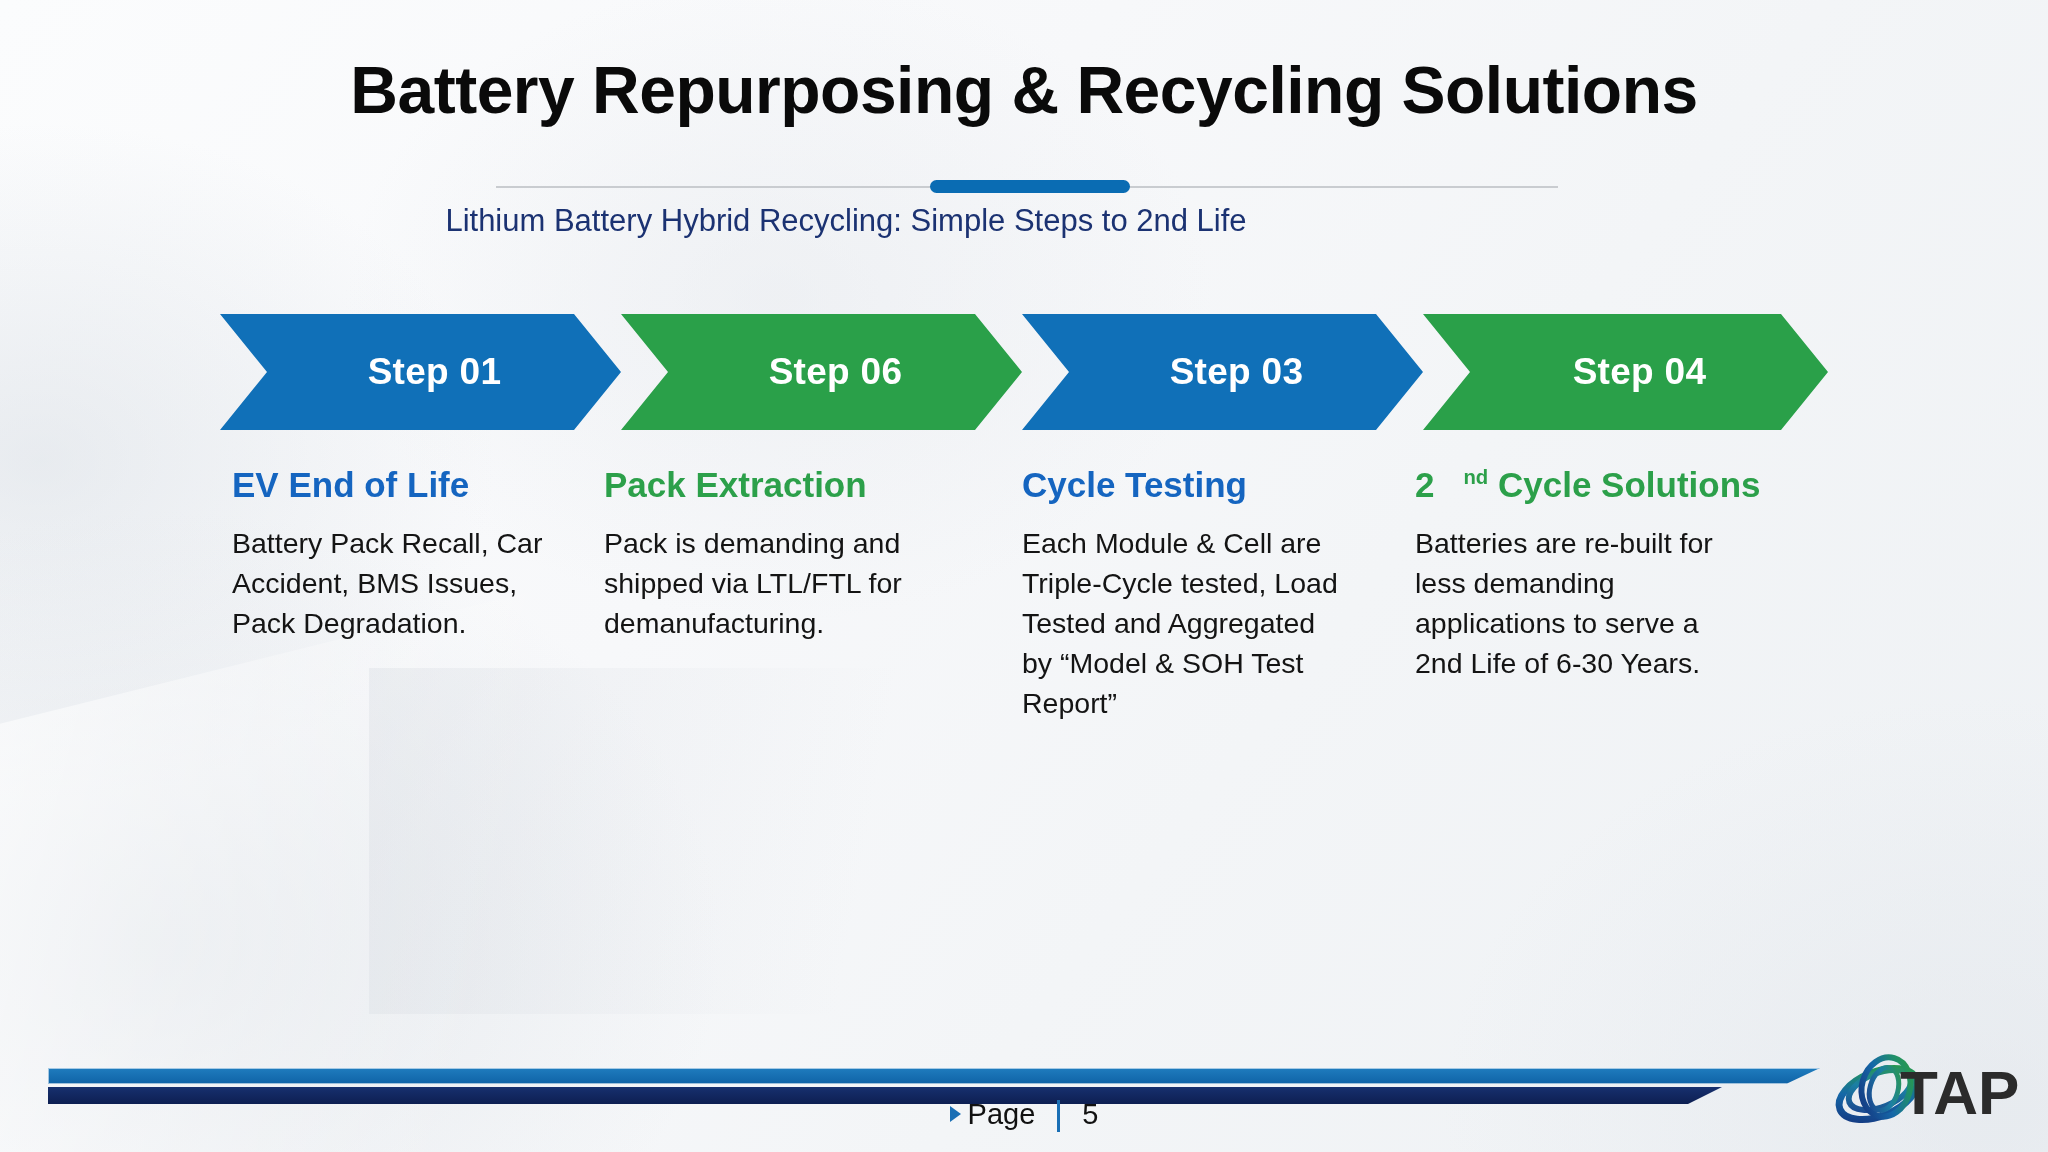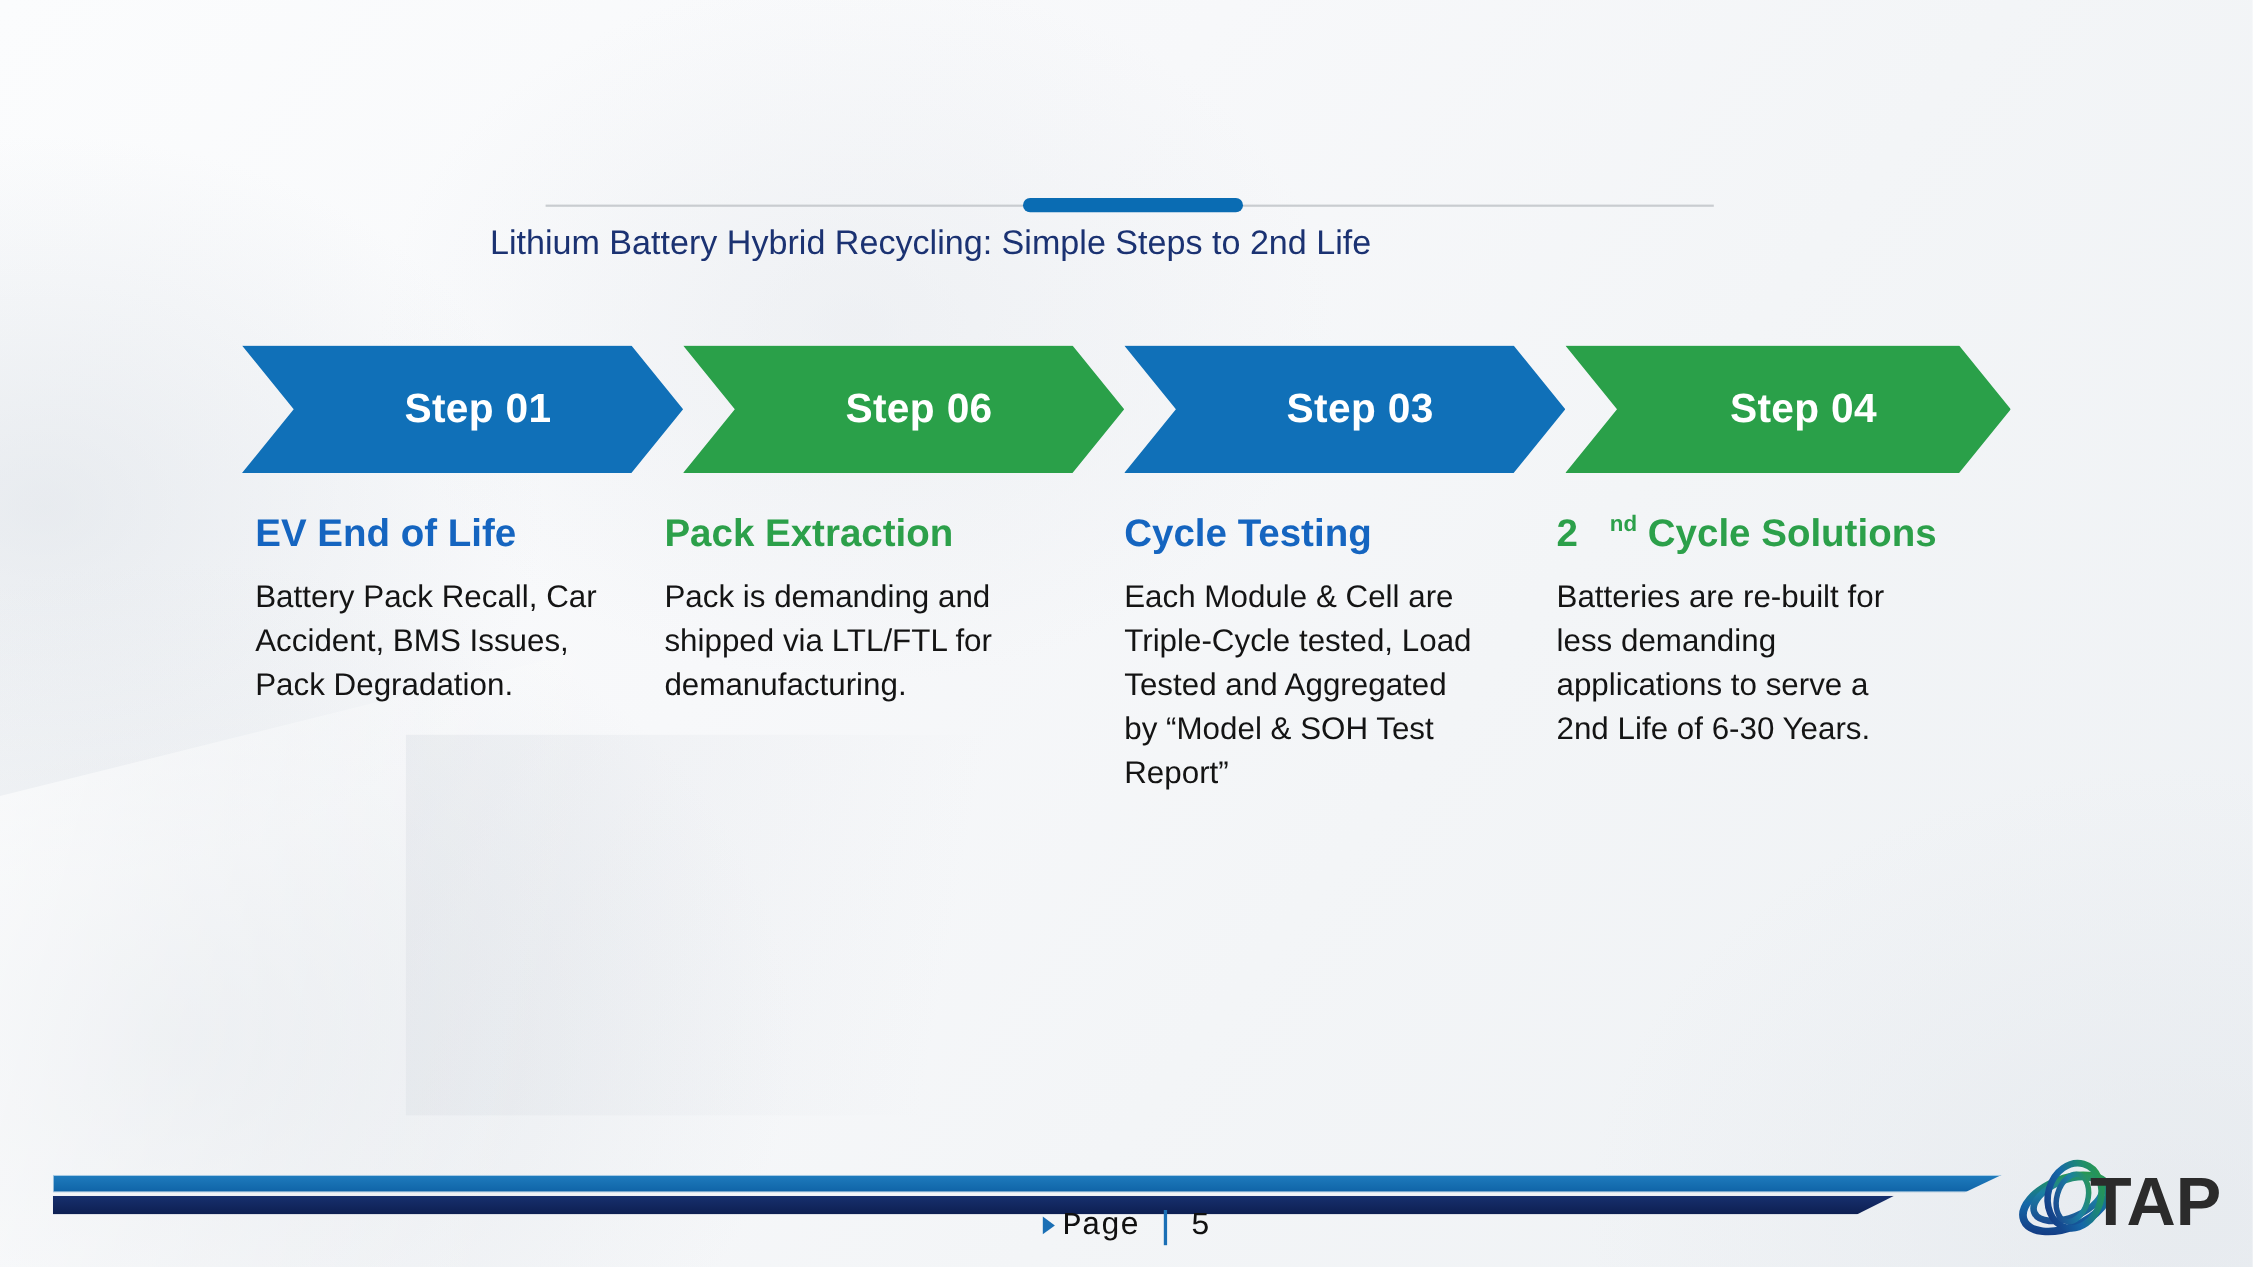--- a/index.html
+++ b/index.html
@@ -190,21 +190,20 @@
   }
 
   .pagebox {
     position: absolute;
     left: 0;
     top: 1098px;
     width: 2048px;
     text-align: center;
     font-size: 0;
     white-space: nowrap;
-    font-family: Liberation Mono, monospace;
   }
   .page-tri {
     display: inline-block;
     width: 0;
     height: 0;
     border-left: 11px solid #1a6fb5;
     border-top: 8px solid transparent;
     border-bottom: 8px solid transparent;
     vertical-align: middle;
     margin-right: 7px;
@@ -242,20 +241,21 @@
     width: 214px;
     height: 96px;
   }
   .logo svg { display: block; }
 </style>
 </head>
 <body>
 
 <div id="slide">
 
+  <div class="title">Battery Repurposing &amp; Recycling Solutions</div>
 
   <div class="rule-wrap">
     <div class="rule-line"></div>
     <div class="rule-pill"></div>
   </div>
 
   <div class="subtitle">Lithium Battery Hybrid Recycling: Simple Steps to 2nd Life</div>
 
   <div class="chev-band">
     <div class="chev chev-blue chev-1">

